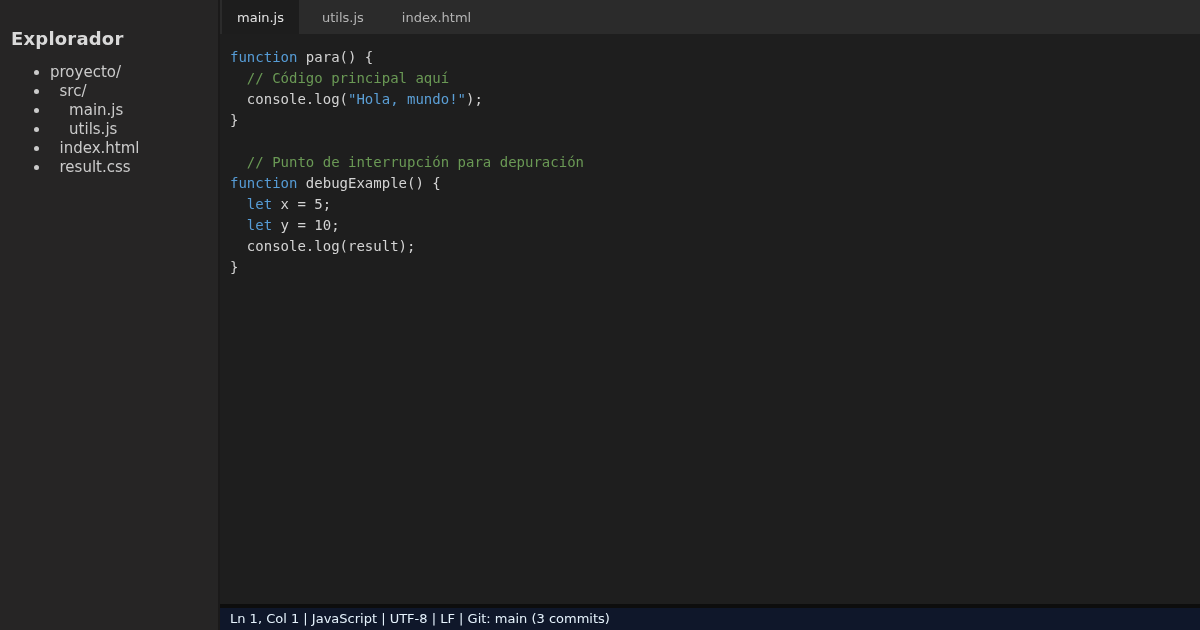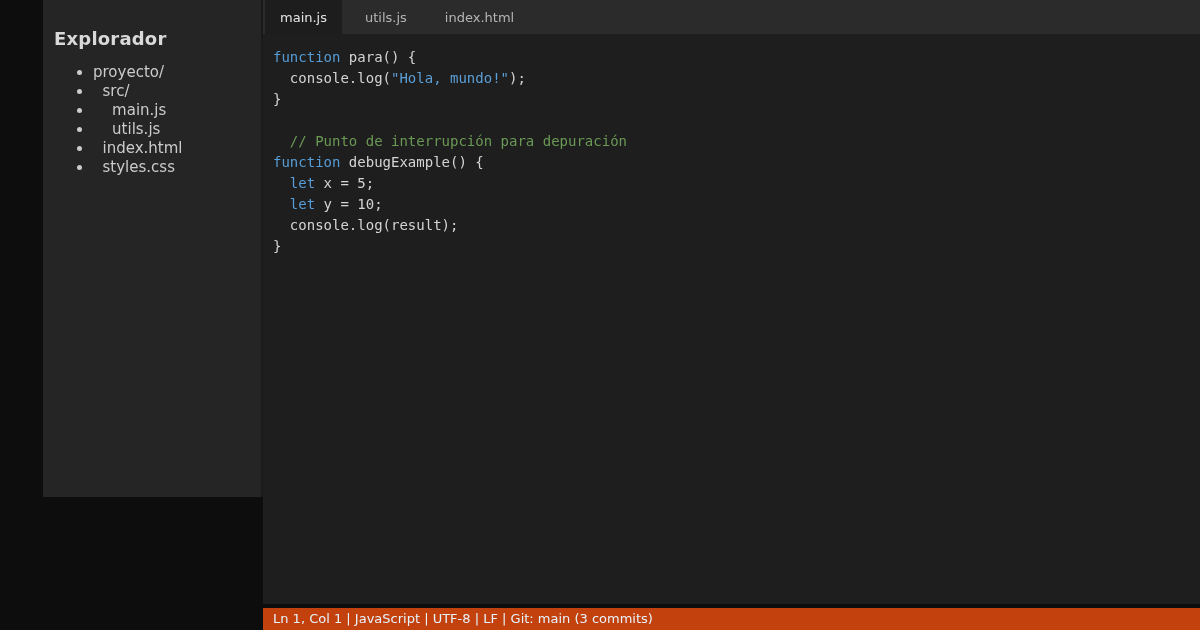--- a/index.html
+++ b/index.html
@@ -9,26 +9,25 @@
     display: flex;
     background: #0d0d0d;
     font-family: "DejaVu Sans", sans-serif;
     overflow: hidden;
   }
 
   
   .sidebar {
     width: 220px;
     min-width: 220px;
-    height: 497px;
+    height: 630px;
     background: #262525;
     box-sizing: border-box;
     padding-top: 28px;
     border-right: 2px solid #1b1a1a;
-    margin-left: 43px;
   }
   .sidebar-title {
     font-size: 18px;
     font-weight: bold;
     color: #d9d9d9;
     margin: 0 0 0 11px;
     letter-spacing: 0.2px;
   }
   .file-tree {
     list-style: disc;
@@ -99,38 +98,39 @@
 <body>
 
 <div class="sidebar" style="background: rgb(38, 37, 37);">
   <h1 class="sidebar-title">Explorador</h1>
   <ul class="file-tree">
       <li>proyecto/</li>
       <li>  src/</li>
       <li>    main.js</li>
       <li>    utils.js</li>
       <li>  index.html</li>
-      <li>  styles.css</li>
+      <li>  result.css</li>
     </ul>
 </div>
 
 <div class="main">
   <div class="tab-bar" style="background: rgb(43, 43, 43);">
       <div class="tab active">main.js</div>
       <div class="tab">utils.js</div>
       <div class="tab">index.html</div>
     </div>
   <div class="editor" style="background: rgb(30, 30, 30);">
       <div class="code-line"><span style="color: rgb(86, 156, 214);">function</span><span style="color: rgb(212, 212, 212);"> para() {</span></div>
+      <div class="code-line"><span style="color: rgb(106, 153, 85);">  // Código principal aquí</span></div>
       <div class="code-line"><span style="color: rgb(212, 212, 212);">  console.log(</span><span style="color: rgb(91, 159, 214);">"Hola, mundo!"</span><span style="color: rgb(212, 212, 212);">);</span></div>
       <div class="code-line"><span style="color: rgb(212, 212, 212);">}</span></div>
       <div class="code-line"></div>
       <div class="code-line"><span style="color: rgb(106, 153, 85);">  // Punto de interrupción para depuración</span></div>
       <div class="code-line"><span style="color: rgb(86, 156, 214);">function</span><span style="color: rgb(212, 212, 212);"> debugExample() {</span></div>
       <div class="code-line"><span style="color: rgb(212, 212, 212);">  </span><span style="color: rgb(86, 156, 214);">let</span><span style="color: rgb(212, 212, 212);"> x = 5;</span></div>
       <div class="code-line"><span style="color: rgb(212, 212, 212);">  </span><span style="color: rgb(86, 156, 214);">let</span><span style="color: rgb(212, 212, 212);"> y = 10;</span></div>
       <div class="code-line"><span style="color: rgb(212, 212, 212);">  console.log(result);</span></div>
       <div class="code-line"><span style="color: rgb(212, 212, 212);">}</span></div>
     </div>
-  <div class="status-bar" style="background: #c2410c;">
+  <div class="status-bar" style="background: #0f172a;">
     <span>Ln 1, Col 1 | JavaScript | UTF-8 | LF | Git: main (3 commits)</span>
   </div>
 </div>
 
 </body></html>

